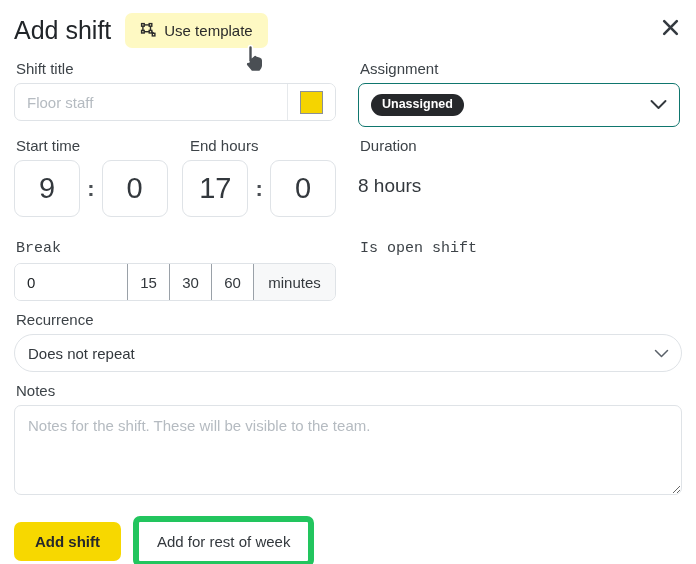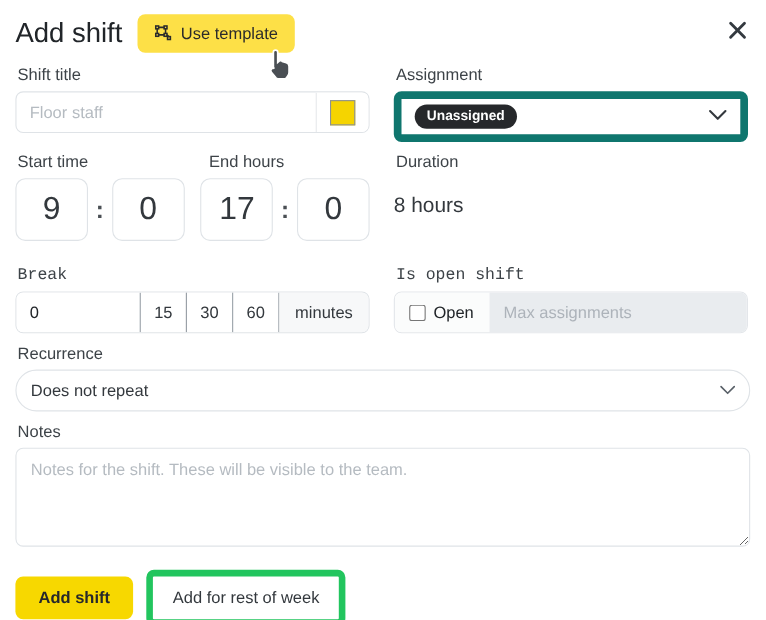--- a/index.html
+++ b/index.html
@@ -113,21 +113,21 @@
   .color-swatch {
     width: 23px;
     height: 23px;
     background: #f5d400;
     border: 1px solid #8b9096;
   }
 
   
   .select-box {
     height: 44px;
-    border: 7px solid #0f766e;
+    border: 1px solid #0f766e;
     border-radius: 7px;
     background: #fff;
     display: flex;
     align-items: center;
     padding: 16px 12px;
     cursor: pointer;
     position: relative;
   }
   .pill {
     background: #26282b;
@@ -339,21 +339,21 @@
     pointer-events: none;
   }
 </style>
 </head>
 <body>
 
 <div class="dialog">
 
   <div class="header-row">
     <div class="dialog-title">Add shift</div>
-    <button class="template-btn" style="background: #fde047;">
+    <button class="template-btn" style="background: #fef9c3;">
       <span class="template-icon">
         <svg width="17" height="17" viewBox="0 0 17 17" fill="none" stroke="#2b2b2b" stroke-width="1.4">
           <rect x="1.6" y="1.6" width="2.6" height="2.6"></rect>
           <rect x="9.2" y="1.6" width="2.6" height="2.6"></rect>
           <rect x="1.6" y="8.4" width="2.6" height="2.6"></rect>
           <rect x="9.2" y="8.4" width="2.6" height="2.6"></rect>
           <rect x="12.3" y="11.3" width="2.6" height="2.6"></rect>
           <line x1="4.2" y1="2.9" x2="9.2" y2="2.9"></line>
           <line x1="2.9" y1="4.2" x2="2.9" y2="8.4"></line>
           <line x1="10.5" y1="4.2" x2="10.5" y2="8.4"></line>
@@ -428,27 +428,20 @@
       <div class="break-group">
         <input class="break-input" type="text" value="0" style="">
         <button class="quick-btn">15</button>
         <button class="quick-btn">30</button>
         <button class="quick-btn">60</button>
         <div class="unit-cell">minutes</div>
       </div>
     </div>
     <div class="col">
       <div class="field-label tight">Is open shift</div>
-      <div class="open-group">
-        <label class="open-check-cell">
-          <input type="checkbox" style="">
-          <span class="open-label">Open</span>
-        </label>
-        <input class="max-input" type="text" placeholder="Max assignments" style="">
-      </div>
     </div>
   </div>
 
   <div>
     <div class="field-label">Recurrence</div>
     <div class="recurrence-box full-field">
       <span>Does not repeat</span>
       <span class="chev">
         <svg width="15" height="10" viewBox="0 0 15 10" fill="none" stroke="#5a6169" stroke-width="1.5" stroke-linecap="round" stroke-linejoin="round">
           <polyline points="1.5,2 7.5,8 13.5,2"></polyline>

